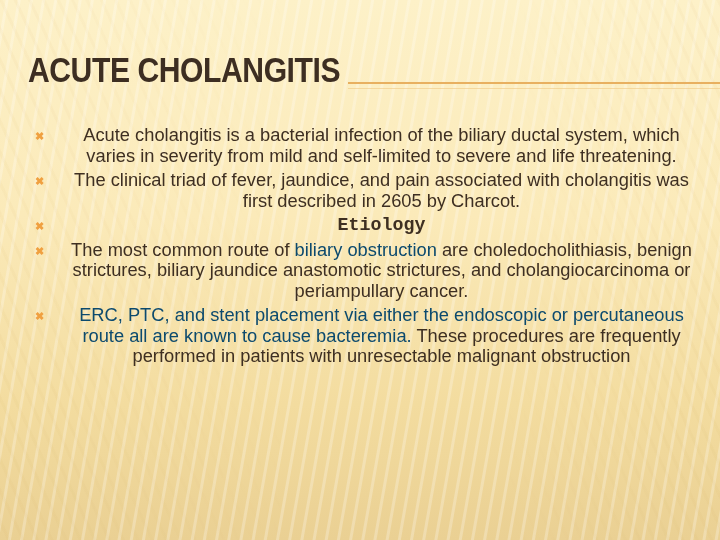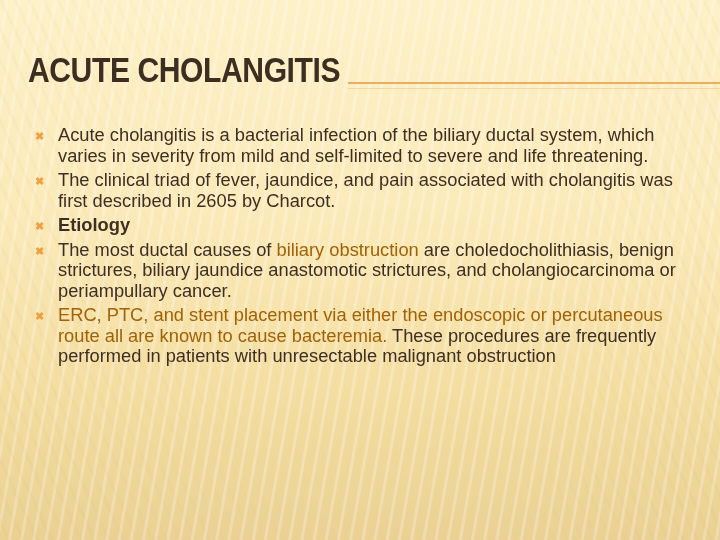--- a/index.html
+++ b/index.html
@@ -51,23 +51,23 @@
     position: absolute; left: 35px; top: 125px; width: 670px;
     font-size: 18.3px; line-height: 20.5px; color: #3e2f22;
   }
   .bullet {
     display: flex; margin-bottom: 4px;
   }
   .bullet-icon {
     width: 23px; flex: 0 0 23px; color: #f0a040; font-size: 11px; font-weight: 700;
     padding-top: 2px; line-height: 18px;
   }
-  .bullet-text { flex: 1; }
-  .red { color: #a16207; }
-  .bold { font-weight: 700; }
+  .bullet-text { flex: 1; text-align: center; }
+  .red { color: #0c4a6e; }
+  .bold { font-weight: 700; font-family: Liberation Mono, monospace; }
 </style>
 </head>
 <body>
 
 <div class="stripes"></div>
 <div class="stripes2"></div>
 
 <h1 class="title">ACUTE CHOLANGITIS</h1>
 <div class="title-reflect">ACUTE CHOLANGITIS</div>
 <div class="rule"></div>
@@ -81,19 +81,19 @@
   <div class="bullet">
     <span class="bullet-icon">✖</span>
     <span class="bullet-text">The clinical triad of fever, jaundice, and pain associated with cholangitis was first described in 2605 by Charcot.</span>
   </div>
   <div class="bullet">
     <span class="bullet-icon">✖</span>
     <span class="bullet-text bold">Etiology</span>
   </div>
   <div class="bullet">
     <span class="bullet-icon">✖</span>
-    <span class="bullet-text"><span>The most ductal causes of </span><span class="red">biliary obstruction</span><span> are choledocholithiasis, benign strictures, biliary jaundice anastomotic strictures, and cholangiocarcinoma or periampullary cancer.</span></span>
+    <span class="bullet-text"><span>The most common route of </span><span class="red">biliary obstruction</span><span> are choledocholithiasis, benign strictures, biliary jaundice anastomotic strictures, and cholangiocarcinoma or periampullary cancer.</span></span>
   </div>
   <div class="bullet">
     <span class="bullet-icon">✖</span>
     <span class="bullet-text"><span class="red">ERC, PTC, and stent placement via either the endoscopic or percutaneous route all are known to cause bacteremia.</span><span> These procedures are frequently performed in patients with unresectable malignant obstruction</span></span>
   </div>
 </div>
 
 </body></html>

